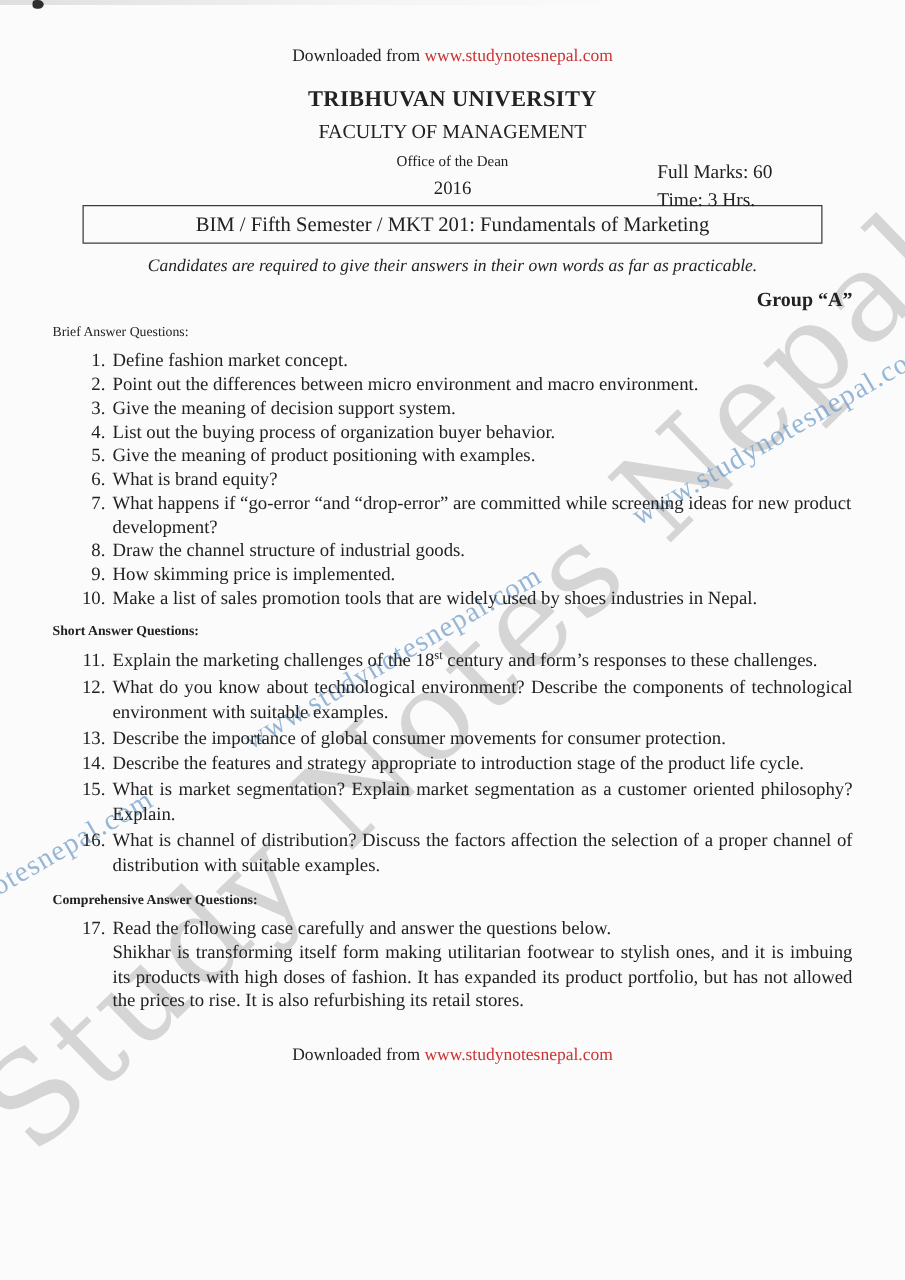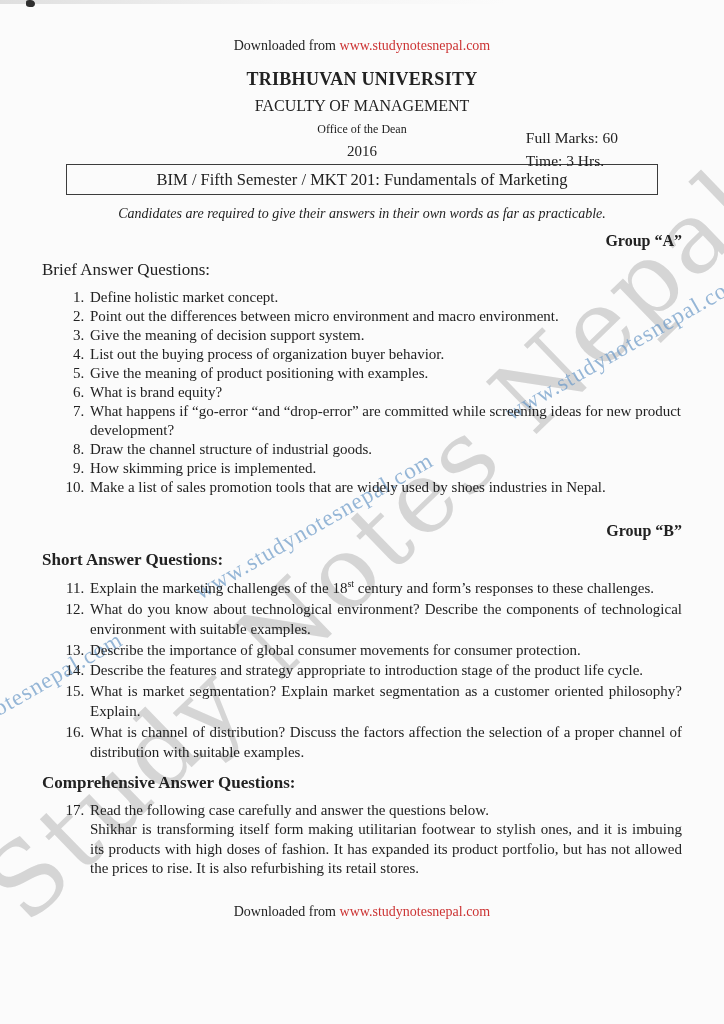--- a/index.html
+++ b/index.html
@@ -55,21 +55,21 @@
   .course-box{
     width:590px;margin:4px auto 0;height:29px;line-height:29px;
     border:1.5px solid #3c3c3c;font-size:16.5px;text-align:center;
     background:transparent;
   }
   .instruction{font-style:italic;font-size:14px;margin-top:11px;}
   .group-title{font-size:16px;font-weight:bold;text-align:right;}
   .g-a .group-title{margin-top:10px;}
   .g-b .group-title{margin-top:25px;}
   .g-c .group-title{margin-top:13px;}
-  .section-heading{font-size:17px;margin-top:10px;}
+  .section-heading{font-size:11px;margin-top:10px;}
   .bold-heading{font-weight:bold;}
   ol.qlist{margin:8px 0 0 0;padding-left:46px;font-size:15px;}
   ol.qlist li{padding-left:2px;line-height:19px;margin:0;}
   .g-b ol.qlist li{line-height:20.5px;text-align:justify;}
   .g-c ol.qlist li{line-height:19.5px;text-align:justify;}
   .qline{margin:0;}
   sup{font-size:10px;line-height:0;vertical-align:super;}
   .footer-note{font-size:14px;margin-top:25px;}
 </style>
 </head>
@@ -104,21 +104,21 @@
 
     <div class="course-box">BIM / Fifth Semester / MKT 201: Fundamentals of Marketing</div>
 
     <div class="instruction center">Candidates are required to give their answers in their own words as far as practicable.</div>
 
     <div class="g-a">
       <div class="group-title">Group “A”</div>
       <div class="section-heading">Brief Answer Questions:</div>
       <ol class="qlist" start="1">
           <li>
-            <div class="qline"><span>Define holistic market concept.</span></div>
+            <div class="qline"><span>Define fashion market concept.</span></div>
           </li>
           <li>
             <div class="qline"><span>Point out the differences between micro environment and macro environment.</span></div>
           </li>
           <li>
             <div class="qline"><span>Give the meaning of decision support system.</span></div>
           </li>
           <li>
             <div class="qline"><span>List out the buying process of organization buyer behavior.</span></div>
           </li>
@@ -137,21 +137,20 @@
           <li>
             <div class="qline"><span>How skimming price is implemented.</span></div>
           </li>
           <li>
             <div class="qline"><span>Make a list of sales promotion tools that are widely used by shoes industries in Nepal.</span></div>
           </li>
         </ol>
     </div>
 
     <div class="g-b">
-      <div class="group-title">Group “B”</div>
       <div class="section-heading bold-heading">Short Answer Questions:</div>
       <ol class="qlist" start="11">
           <li>
             <div class="qline"><span>Explain the marketing challenges of the 18</span><sup>st</sup><span> century and form’s responses to these challenges.</span></div>
           </li>
           <li>
             <div class="qline"><span>What do you know about technological environment? Describe the components of technological environment with suitable examples.</span></div>
           </li>
           <li>
             <div class="qline"><span>Describe the importance of global consumer movements for consumer protection.</span></div>

